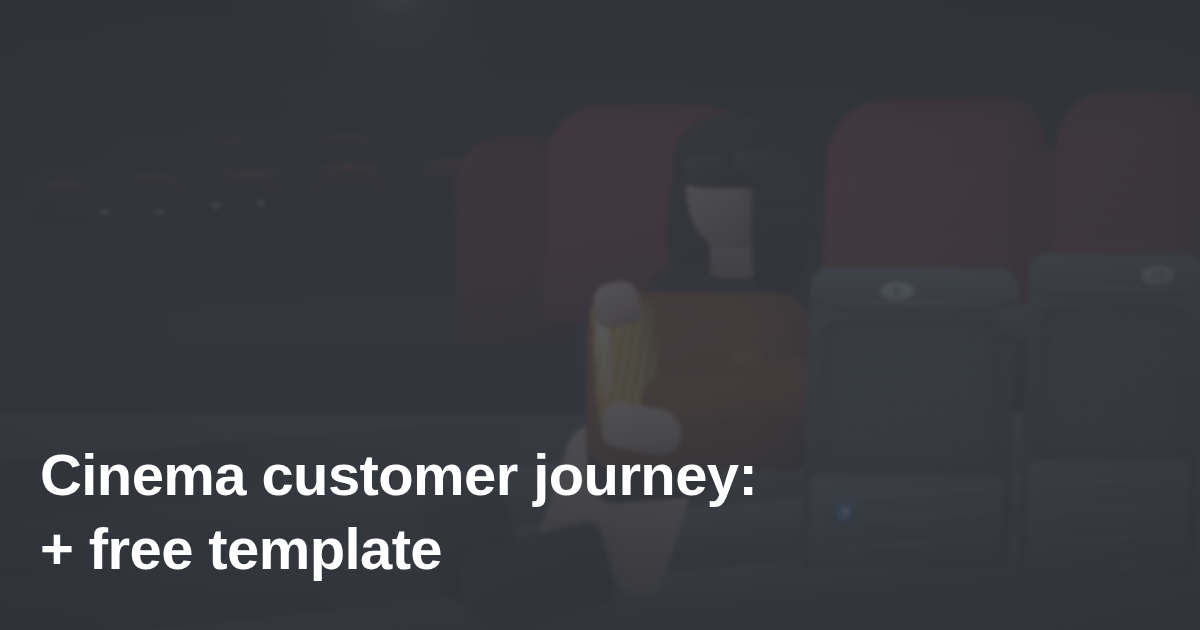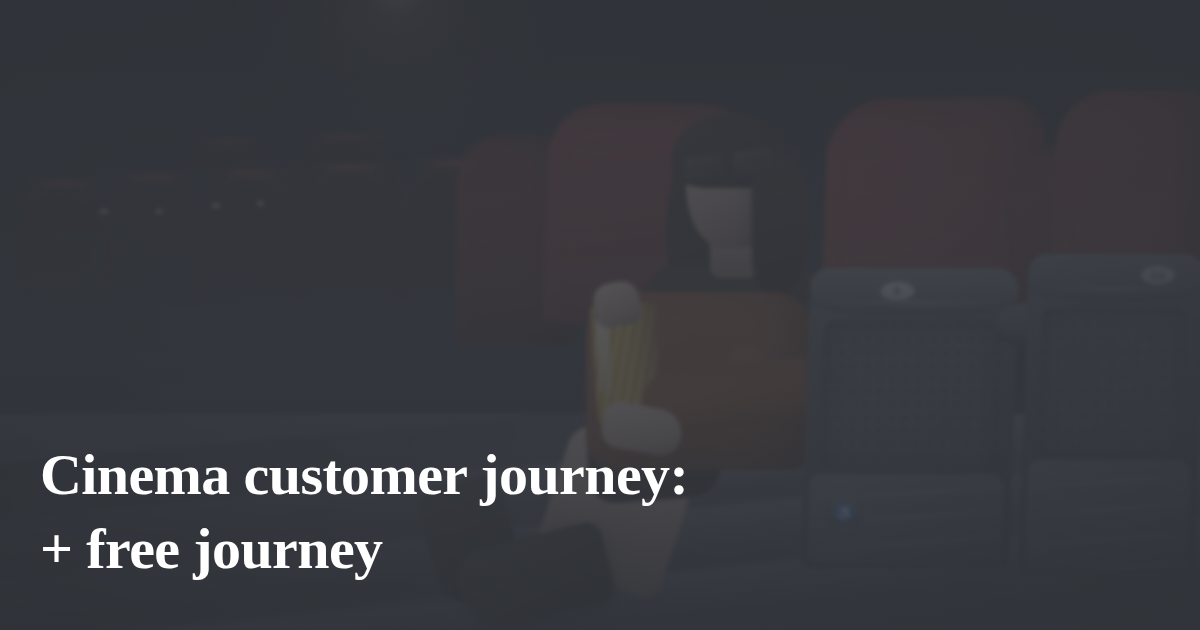--- a/index.html
+++ b/index.html
@@ -348,21 +348,21 @@
   }
 
   
   .content{
     position:absolute; inset:0;
     display:flex; flex-direction:column; justify-content:flex-end;
     padding:0 0 44px 40px;
   }
   .headline{
     color:#ffffff;
-    font-family:Liberation Serif, serif;
+    font-family:Liberation Sans, sans-serif;
     font-weight:bold;
     font-size:58px;
     line-height:74px;
     letter-spacing:-0.6px;
     max-width:1090px;
     text-rendering:optimizeLegibility;
   }
   .headline .ln{ display:block; white-space:nowrap; }
 </style>
 </head>
@@ -454,17 +454,17 @@
     </div>
     <div class="vignette"></div>
   </div>
 
   <div class="overlay"></div>
   <div class="overlay-2"></div>
 
   <div class="content">
     <h1 class="headline">
       <span class="ln">Cinema customer journey:</span>
-      <span class="ln">+ free journey</span>
+      <span class="ln">+ free template</span>
     </h1>
   </div>
 
 </div>
 
 </body></html>

